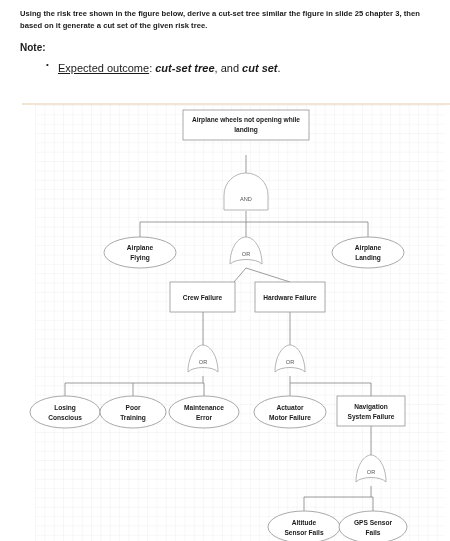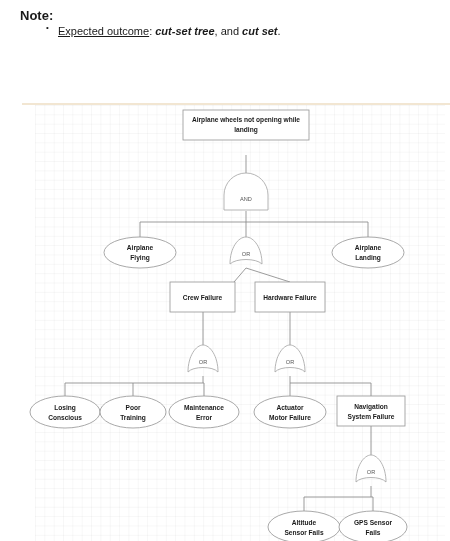--- a/index.html
+++ b/index.html
@@ -18,21 +18,21 @@
   }
   .para{
     font-size:7.6px;
     font-weight:bold;
     color:#1a1a1a;
     line-height:1.62;
     margin:0 0 9px 0;
     letter-spacing:0.005em;
   }
   .note-label{
-    font-size:13px;font-weight:bold;color:#1a1a1a;margin:0 0 0 0;
+    font-size:10px;font-weight:bold;color:#1a1a1a;margin:0 0 7px 0;
   }
   ul.bullets{
     margin:0;padding:0 0 0 28px;list-style:none;
   }
   ul.bullets li{
     font-size:11px;
     color:#1a1a1a;
     line-height:1.6;
     margin-bottom:2px;
     position:relative;
@@ -75,20 +75,21 @@
   svg.tree text.glabel{
     font-family:"Liberation Sans", sans-serif;
     font-size:5.6px;font-weight:normal;fill:#555555;
     text-anchor:middle;
   }
 </style>
 </head>
 <body>
 
 <div class="doc">
+  <p class="para">Using the risk tree shown in the figure below, derive a cut-set tree similar the figure in slide 25 chapter 3, then based on it generate a cut set of the given risk tree.</p>
   <p class="note-label">Note:</p>
   <ul class="bullets">
     <li><span class="u">Expected outcome</span><span>: </span><span class="bi">cut-set tree</span><span>, and </span><span class="bi">cut set</span><span>.</span></li>
   </ul>
 </div>
 
 <div class="canvas">
   <div class="band"></div>
   <div class="gridwrap"></div>
 

